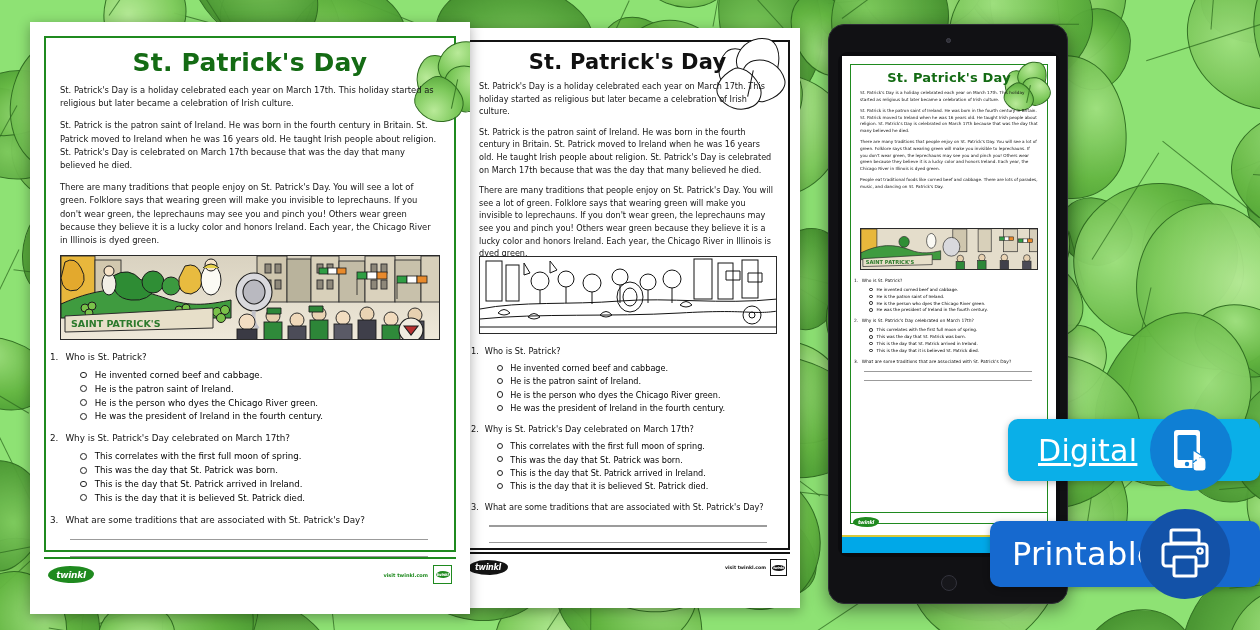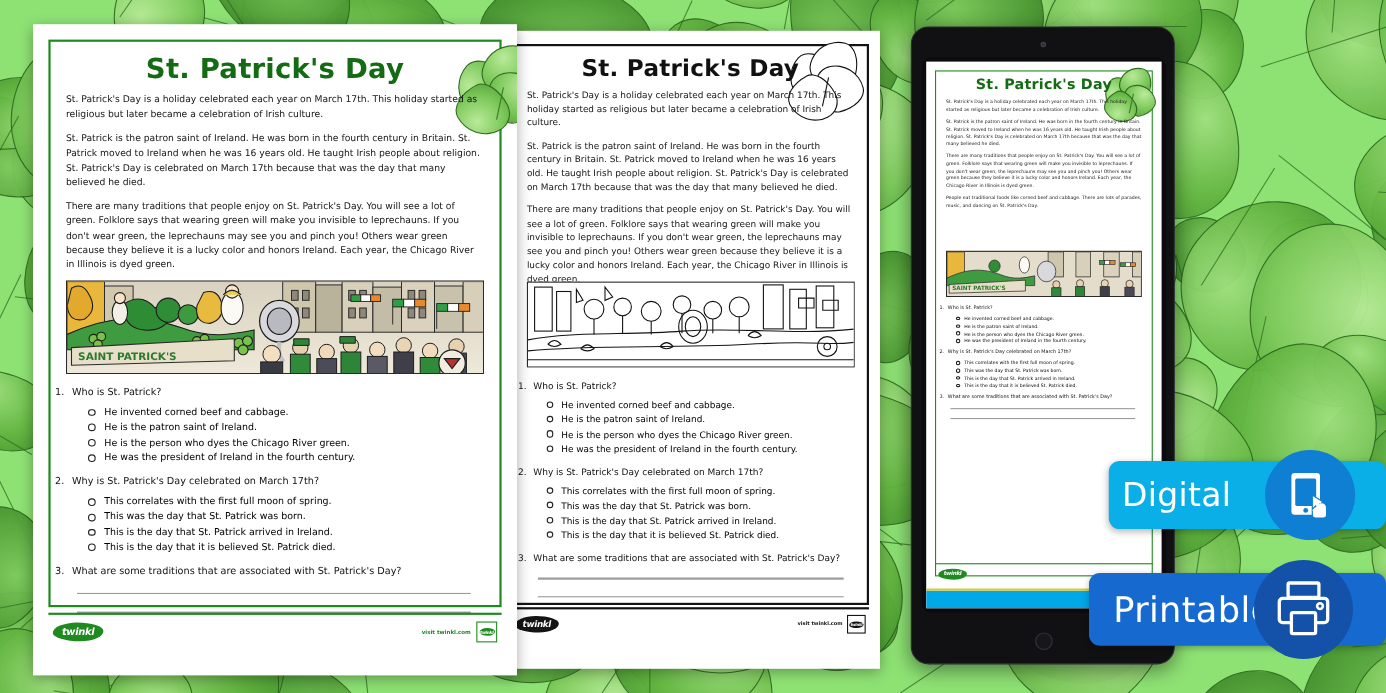--- a/index.html
+++ b/index.html
@@ -898,21 +898,21 @@
         </div>
       </div>
 
       <div class="screen-bar" style="bottom:0; height:16px; background:#00a8e8;"></div>
       <div class="screen-bar" style="bottom:16px; height:2px; background:#d8c93a;"></div>
     </div>
   </div>
   <div id="tablet-home" style="left:112px; bottom:12px;"></div>
 </div>
 
-<div class="ribbon" id="ribbon-digital" style="left:1008px; top:419px; width:252px; height:62px; padding-left:12px;">
+<div class="ribbon" id="ribbon-digital" style="left:1008px; top:419px; width:252px; height:62px; padding-left:30px;text-decoration:underline;">
   <span class="ribbon-label nosel" style="font-size:30px;">Digital</span>
   <div class="ribbon-circle" id="circle-digital" style="left:142px; top:-10px; width:82px; height:82px;">
     <svg width="52" height="52" viewBox="0 0 52 52">
       <rect x="9" y="6" width="26" height="38" rx="3" fill="#fff"></rect>
       <rect x="12.5" y="11" width="19" height="25" rx="1.5" fill="#0f7fd4"></rect>
       <circle cx="22" cy="40" r="2.2" fill="#0f7fd4"></circle>
       <path d="M28 26 l0 13 l3 -3 l3 7 l4 -2 l-3 -7 l4 -1 z" fill="#fff" stroke="#0f7fd4" stroke-width="1.1"></path>
       <path d="M36 33 q5 0 5 5 v6 q0 3 -3 3 h-7 q-3 0 -3 -3 v-4" fill="#fff" stroke="#0f7fd4" stroke-width="1.1"></path>
     </svg>
   </div>

